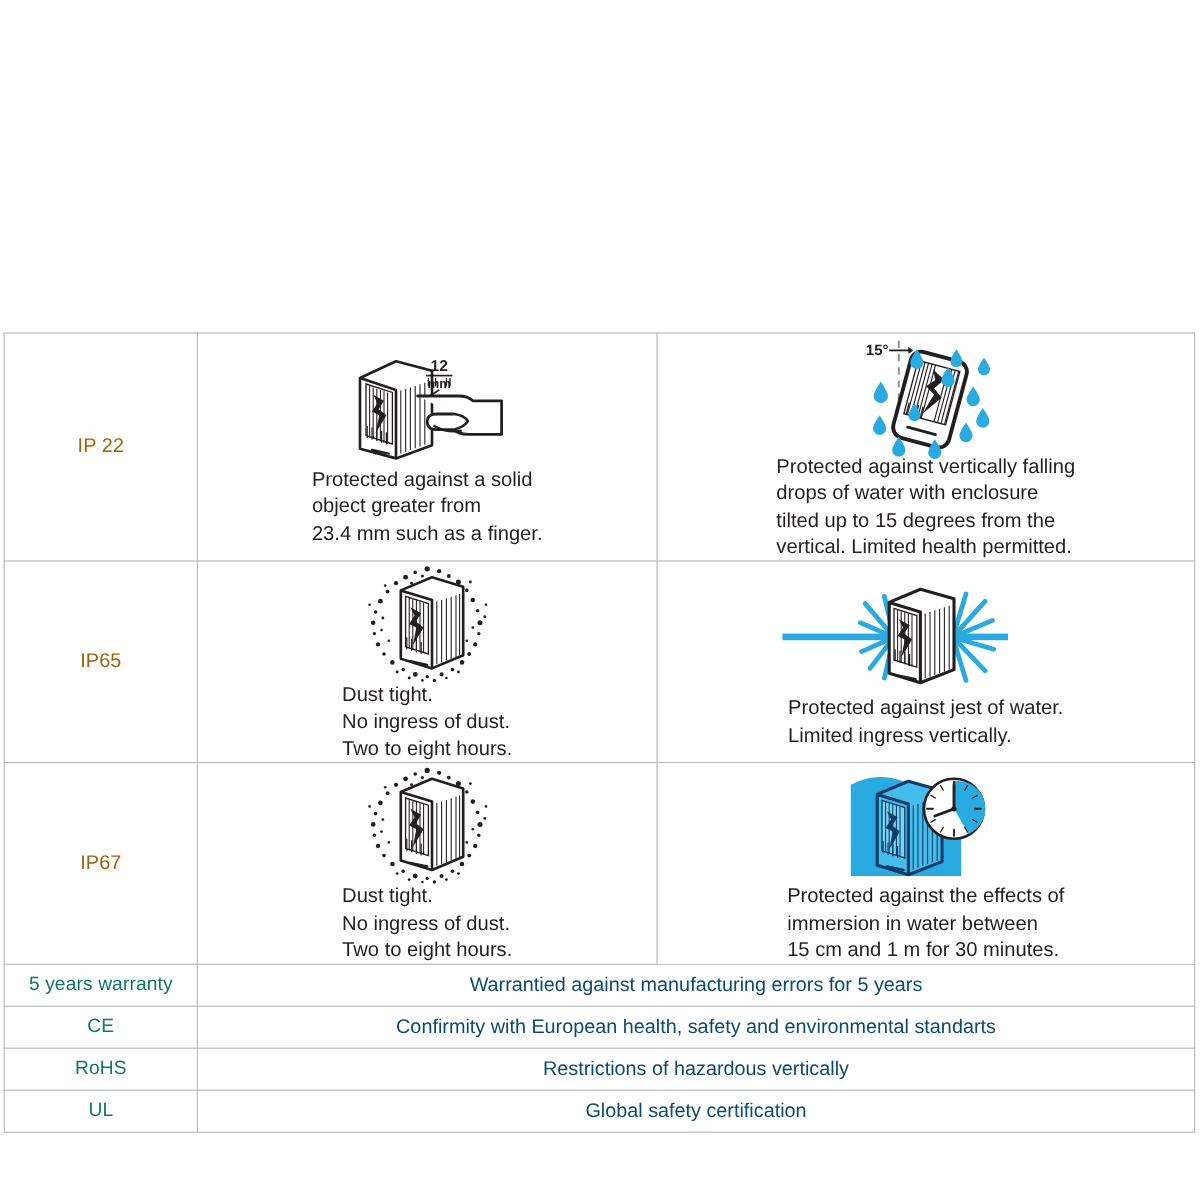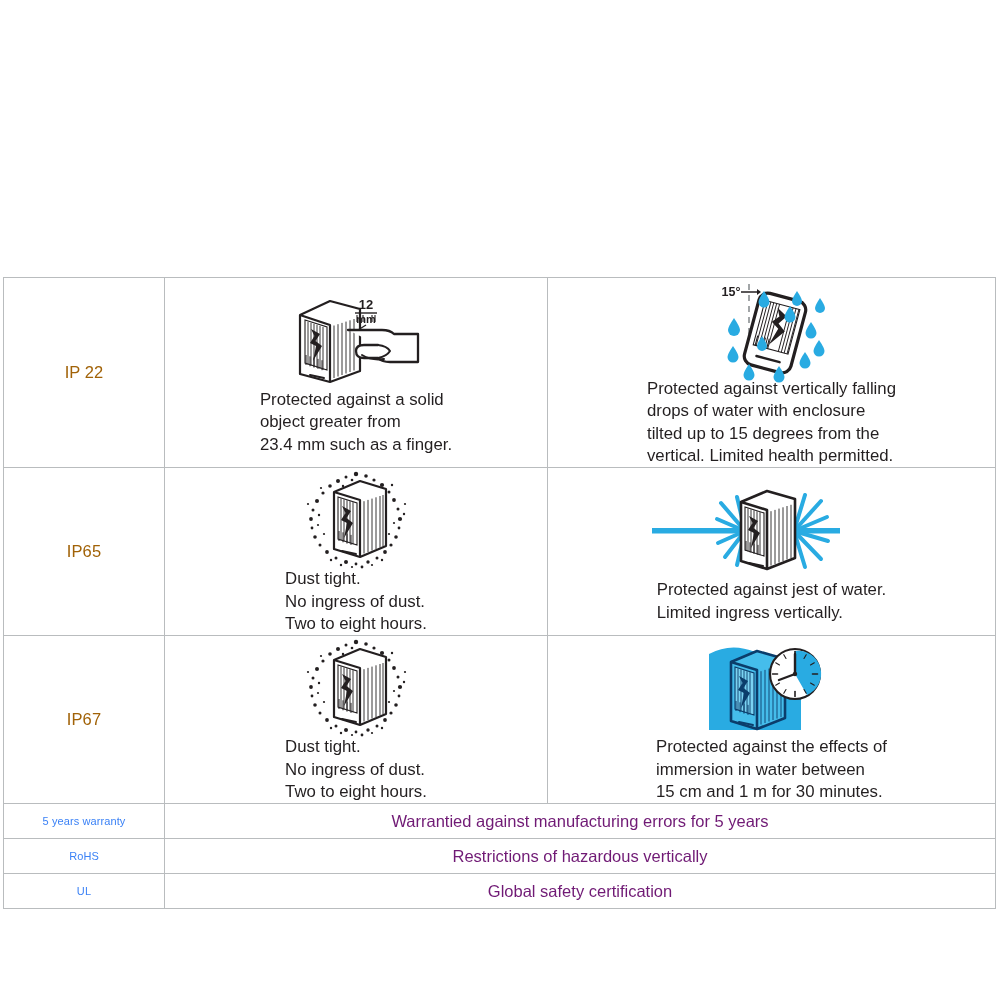--- a/index.html
+++ b/index.html
@@ -64,27 +64,27 @@
     font-size: 16.8px;
     line-height: 1.33;
     color: #231f20;
     padding-left: 6px;
     padding-right: 6px;
   }
 
   .cert-text {
     text-align: center;
     font-size: 16.5px;
-    color: #701a75;
+    color: #0c4a6e;
   }
 
   .cert-label {
     text-align: center;
-    font-size: 11px;
-    color: #3b82f6;
+    font-size: 16px;
+    color: #0f766e;
   }
 
   
   td.overflow-cell { position: relative; overflow: visible; }
 
   svg { display: block; overflow: visible; }
 </style>
 </head>
 <body>
 
@@ -546,20 +546,28 @@
 
     <tr class="cert-row">
       <td class="col-label cert-label">
         <span>5 years warranty</span>
       </td>
       <td class="cert-text" colspan="2">
         <span>Warrantied against manufacturing errors for 5 years</span>
       </td>
     </tr>
 
+    <tr class="cert-row">
+      <td class="col-label cert-label">
+        <span>CE</span>
+      </td>
+      <td class="cert-text" colspan="2">
+        <span>Confirmity with European health, safety and environmental standarts</span>
+      </td>
+    </tr>
 
     <tr class="cert-row">
       <td class="col-label cert-label">
         <span>RoHS</span>
       </td>
       <td class="cert-text" colspan="2">
         <span>Restrictions of hazardous vertically</span>
       </td>
     </tr>
 

